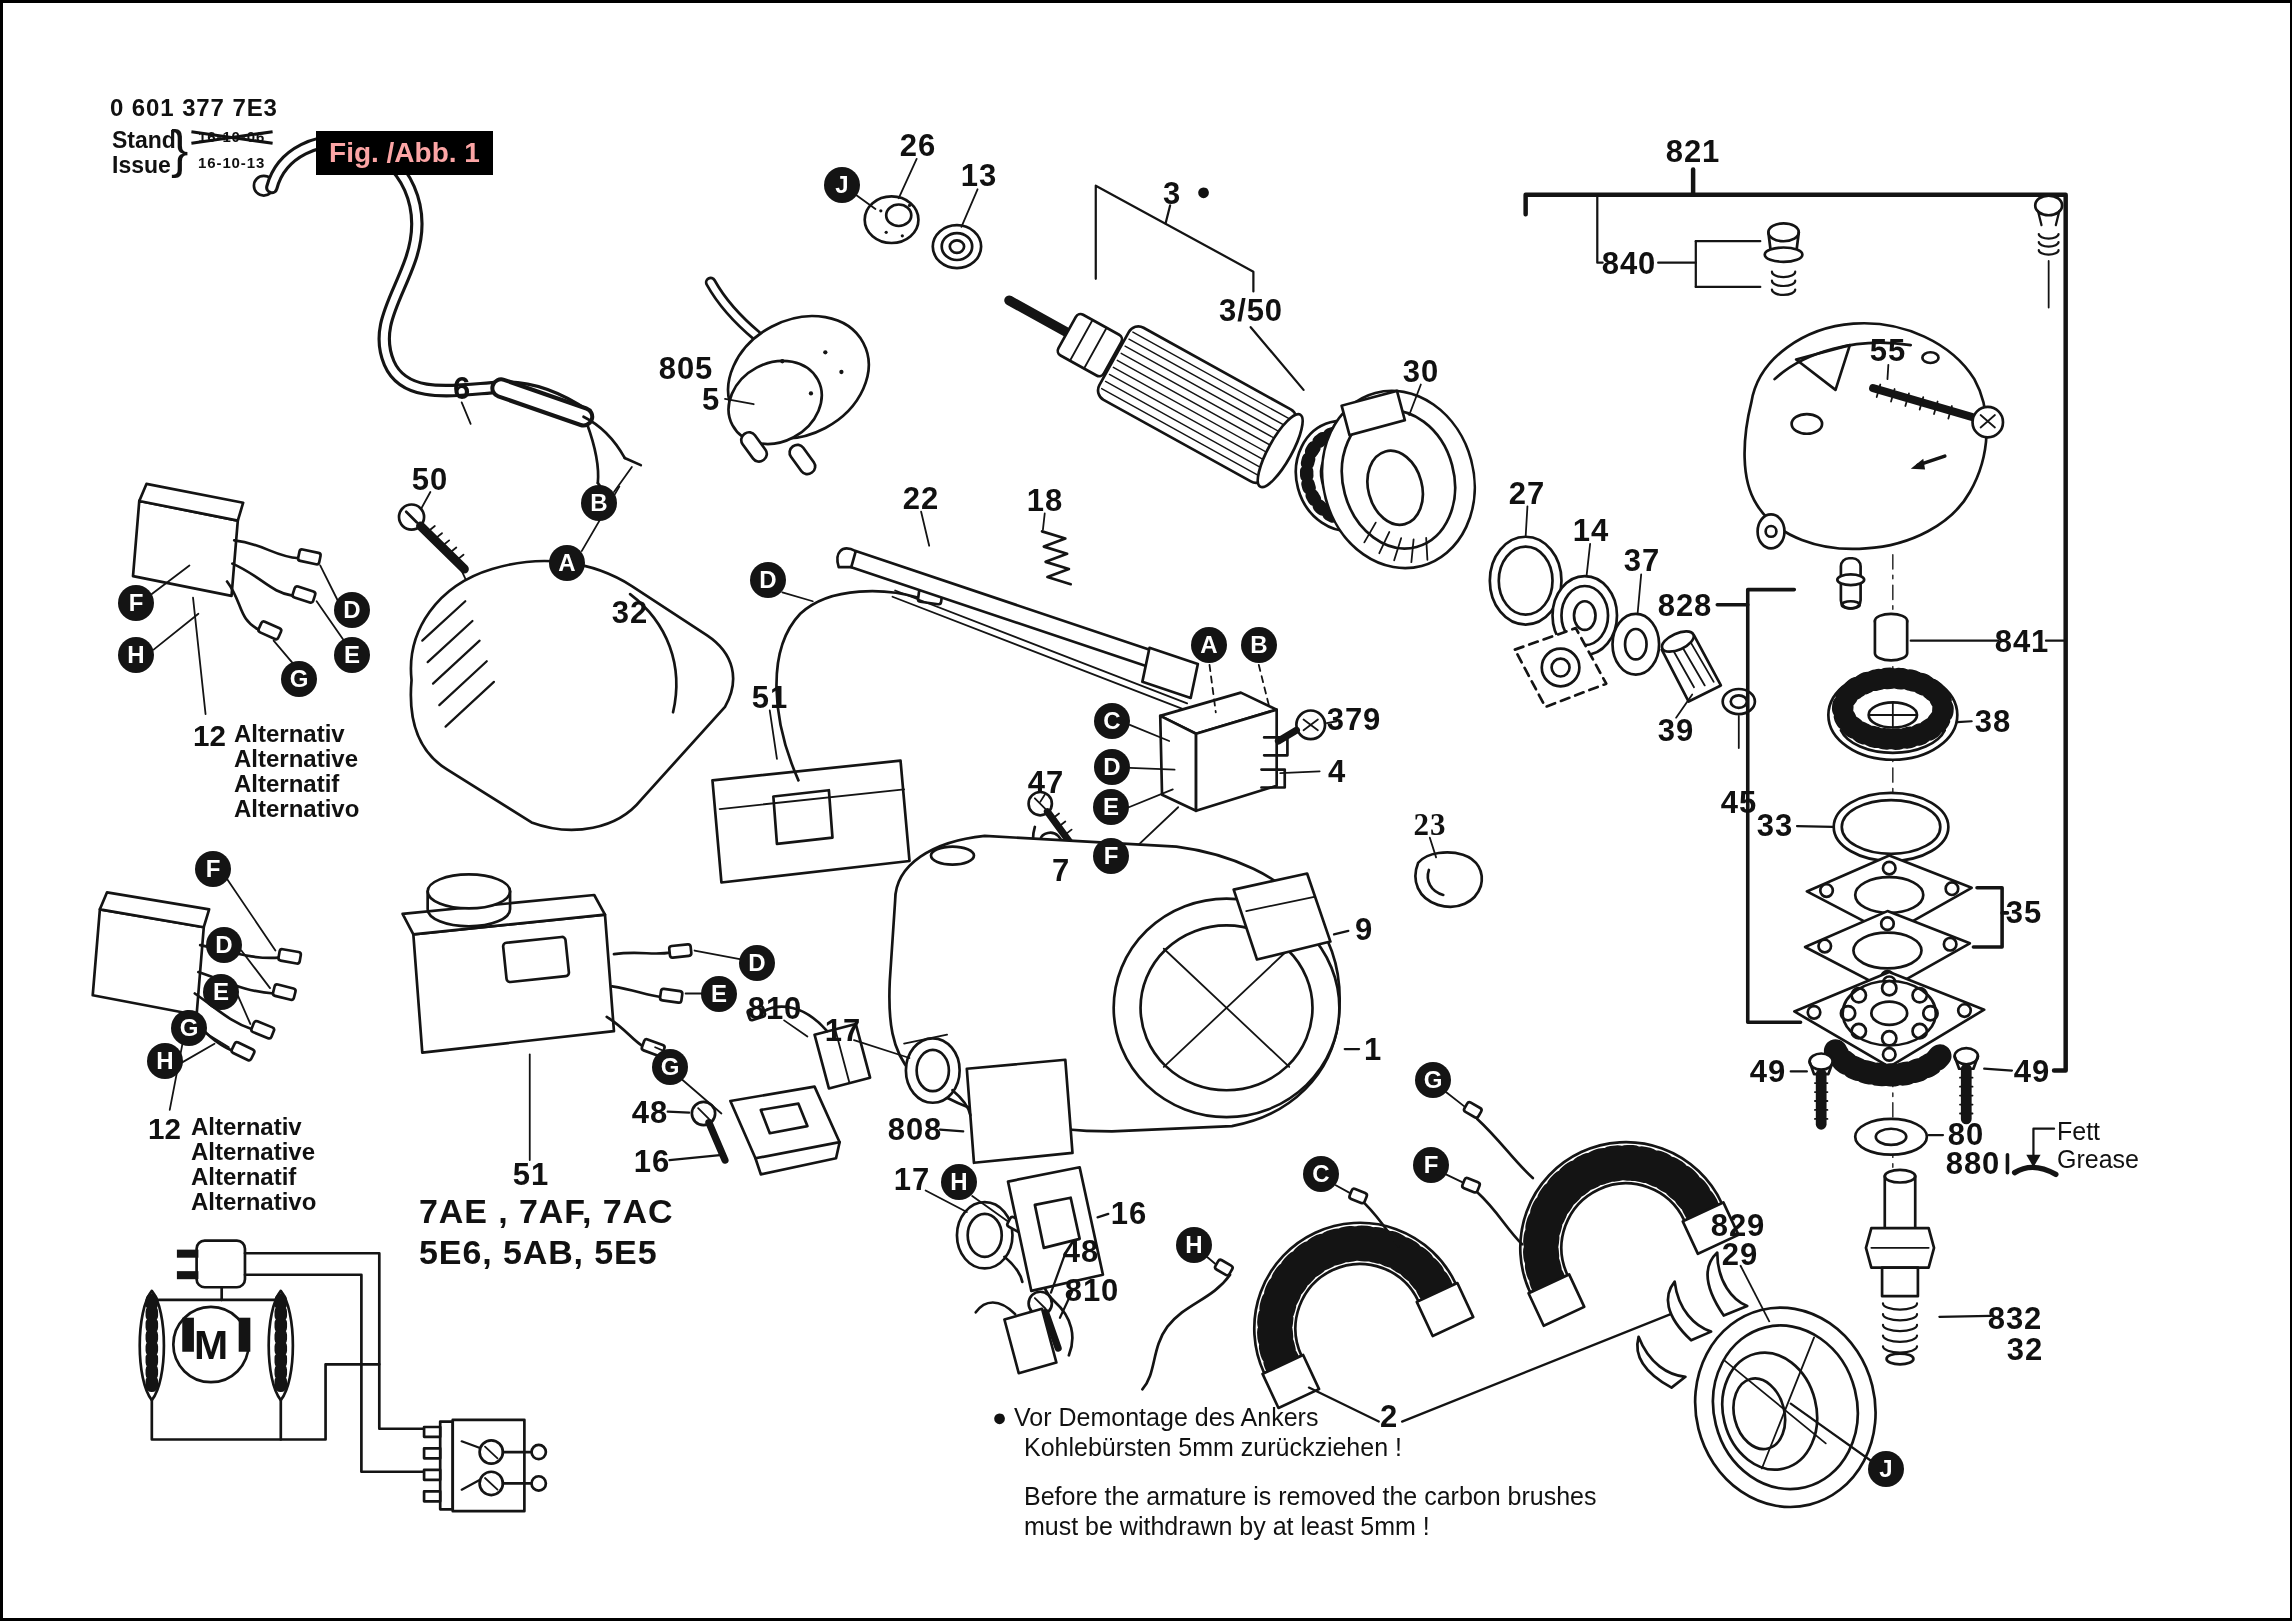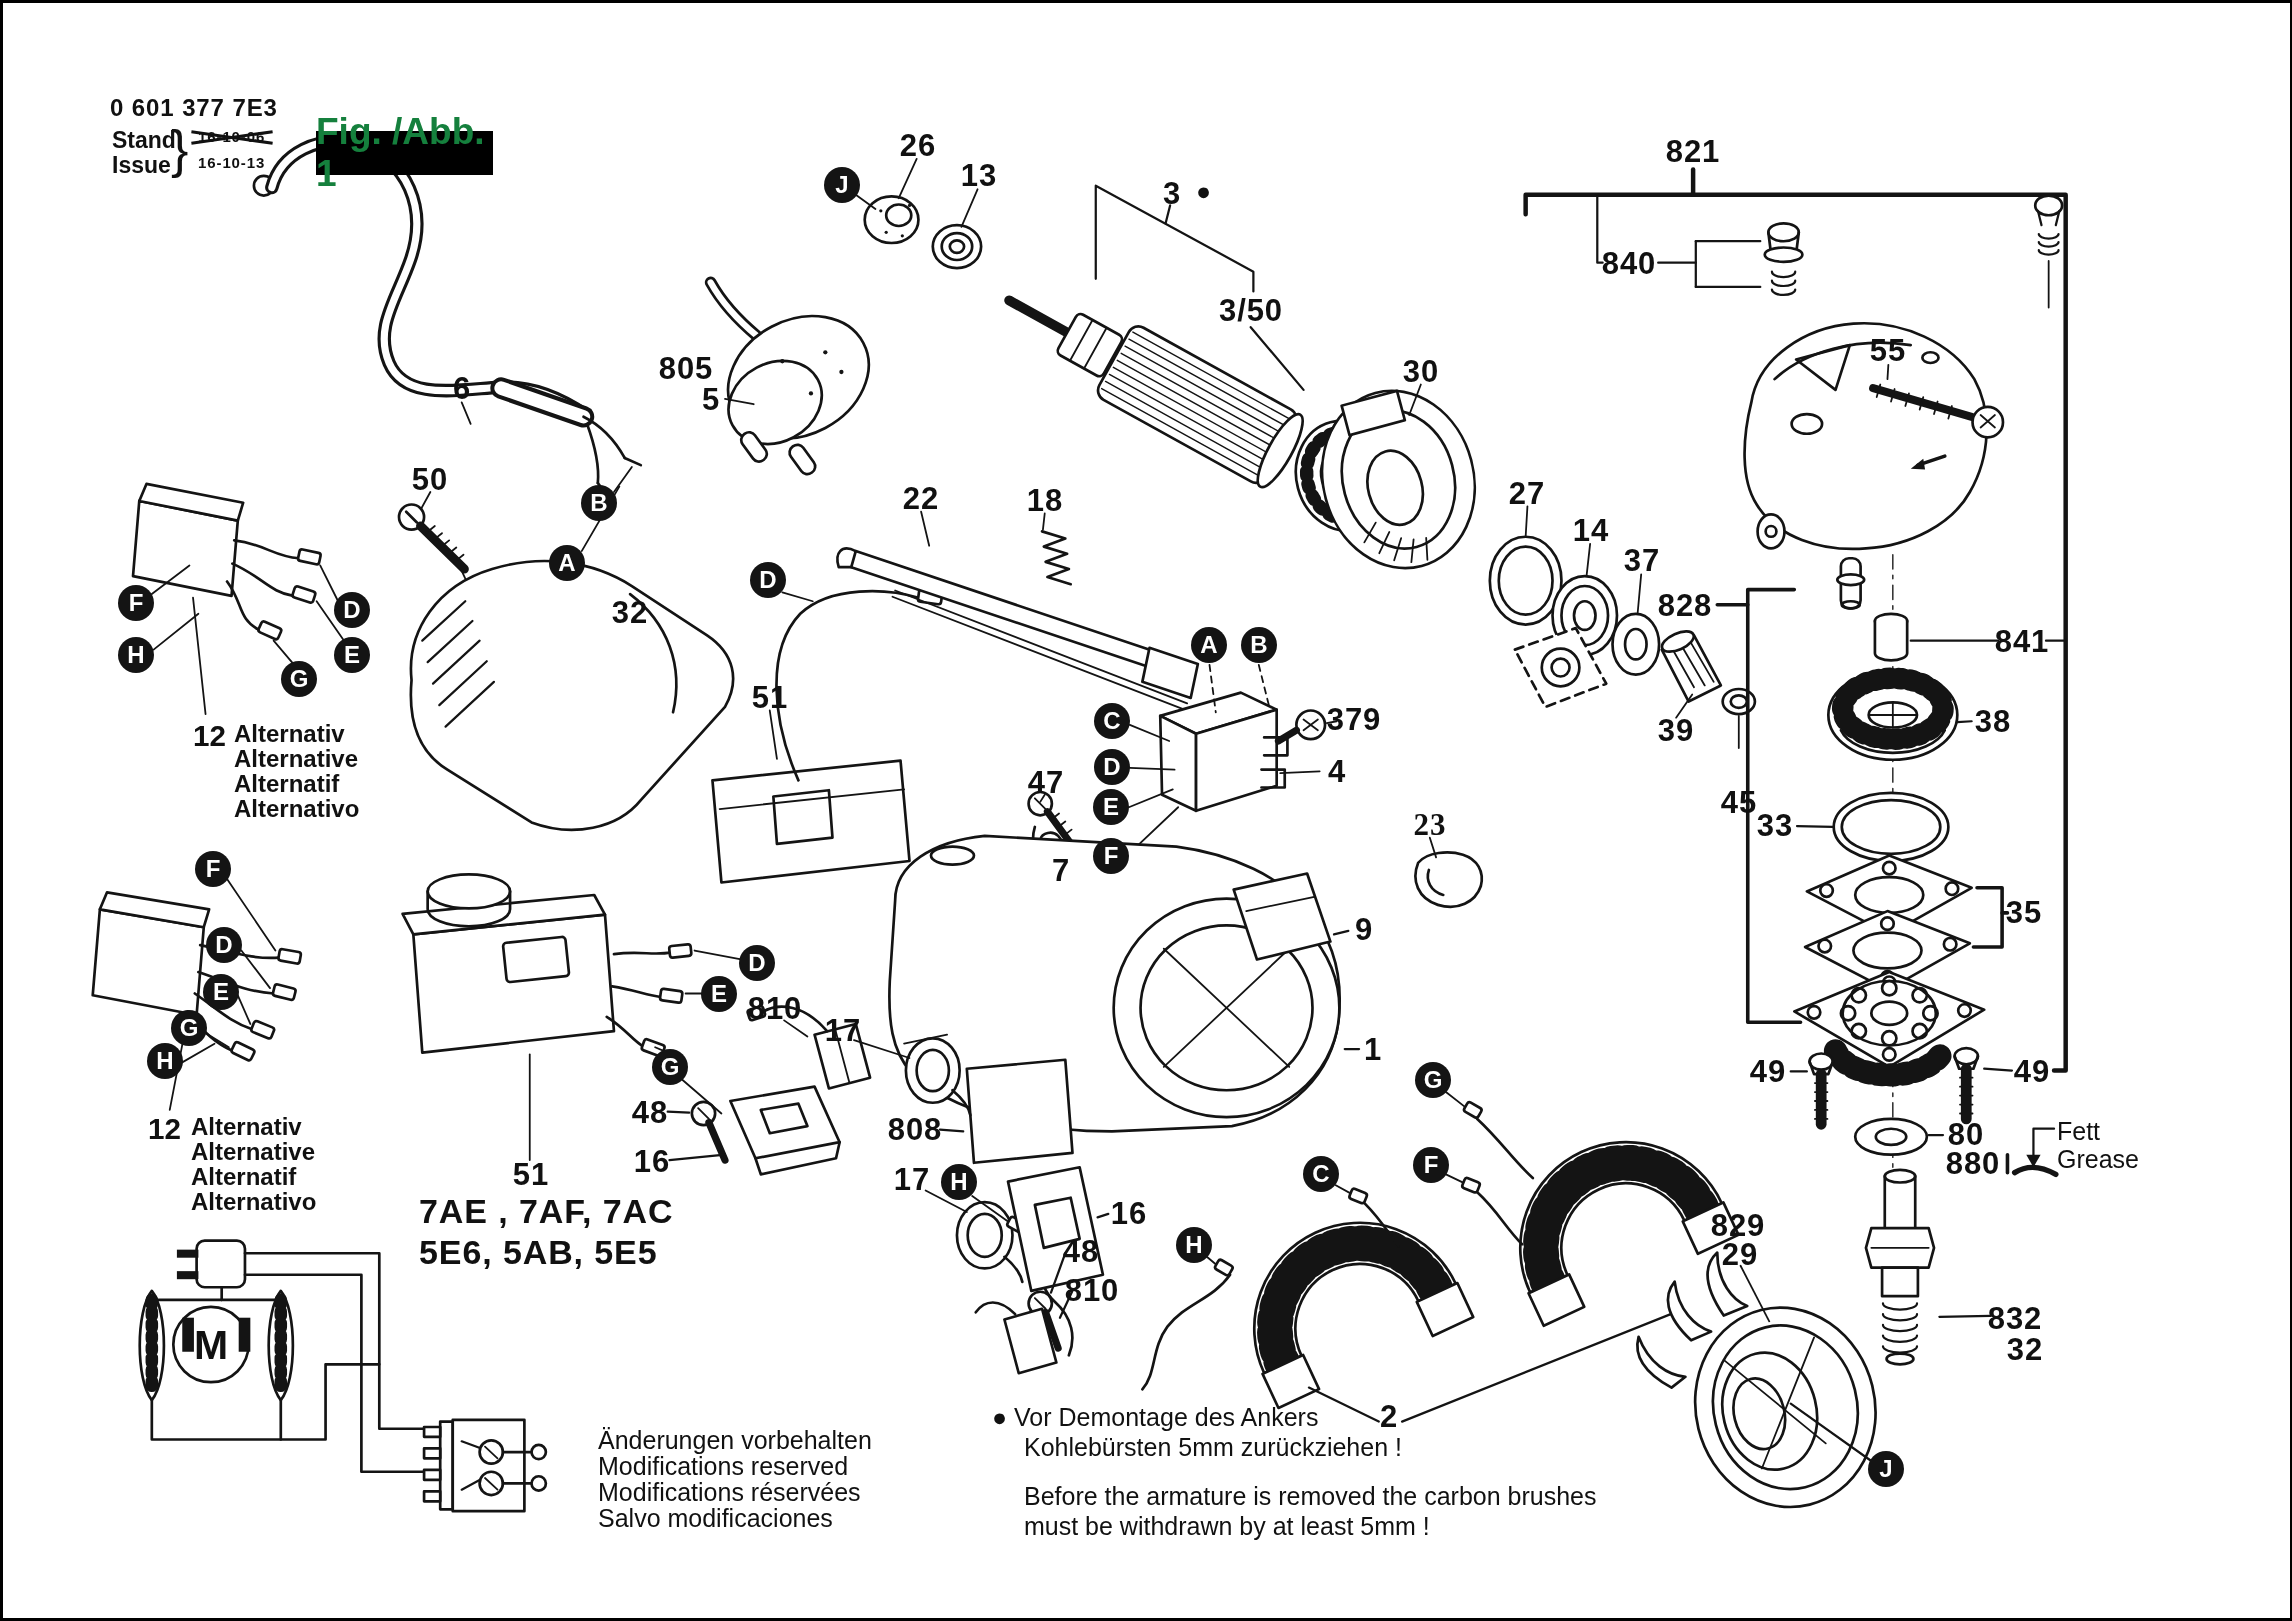--- a/index.html
+++ b/index.html
@@ -13,22 +13,22 @@
           font-weight:700;font-size:24px;display:flex;align-items:center;justify-content:center;
           transform:translate(-50%,-50%);line-height:1}
   .hdr-part{left:107px;top:91px;font-size:24px;font-weight:600;letter-spacing:0.9px}
   .hdr-word{font-size:23px;font-weight:700}
   .hdr-brace{left:168px;top:116px;font-size:52px;font-weight:400}
   .hdr-date{font-size:15px;font-weight:700;letter-spacing:0.9px}
   .struck{position:relative;display:inline-block}
   .struck::before,.struck::after{content:"";position:absolute;left:-7.2px;right:-7.2px;top:46%;height:3.1px;background:#111}
   .struck::before{transform:rotate(8deg)}
   .struck::after{transform:rotate(-8deg)}
-  .figbox{left:313px;top:128px;width:177px;height:44px;background:#000;color:#15803d;
-          display:flex;align-items:center;justify-content:center;font-size:37px;font-weight:700}
+  .figbox{left:313px;top:128px;width:177px;height:44px;background:#000;color:#fca5a5;
+          display:flex;align-items:center;justify-content:center;font-size:28px;font-weight:700}
   .alt-num{position:absolute;font-size:29.6px;font-weight:700}
   .alt-lines{position:absolute;font-size:24px;font-weight:700;line-height:25px}
   .models{position:absolute;font-size:34px;font-weight:700;letter-spacing:0.9px;line-height:41px}
   .mods{position:absolute;left:595px;top:1424px;font-size:25px;font-weight:400;line-height:26px}
   .warn{position:absolute;left:989px;top:1399px;font-size:25px;font-weight:400;line-height:30px}
   .warn .ind{margin-left:32px}
   .warn .en{margin-top:19px}
   .grease{position:absolute;left:2054px;top:1114px;font-size:25px;line-height:28px}
   .motor-m{position:absolute;transform:translate(-50%,-50%);font-size:41px;font-weight:700}
 </style>
@@ -613,26 +613,20 @@
       <div>Alternatif</div>
       <div>Alternativo</div>
     </div>
   </div>
 
   <div class="models" style="left:416px;top:1188px">
     <div>7AE , 7AF, 7AC</div>
     <div>5E6, 5AB, 5E5</div>
   </div>
 
-  <div class="mods">
-    <div>Änderungen vorbehalten</div>
-    <div>Modifications reserved</div>
-    <div>Modifications réservées</div>
-    <div>Salvo modificaciones</div>
-  </div>
 
   <div class="warn">
     <div><span>●</span> <span>Vor Demontage des Ankers</span></div>
     <div class="ind">Kohlebürsten 5mm zurückziehen !</div>
     <div class="ind en">Before the armature is removed the carbon brushes</div>
     <div class="ind">must be withdrawn by at least 5mm !</div>
   </div>
 
   <div class="grease">
     <div>Fett</div>

